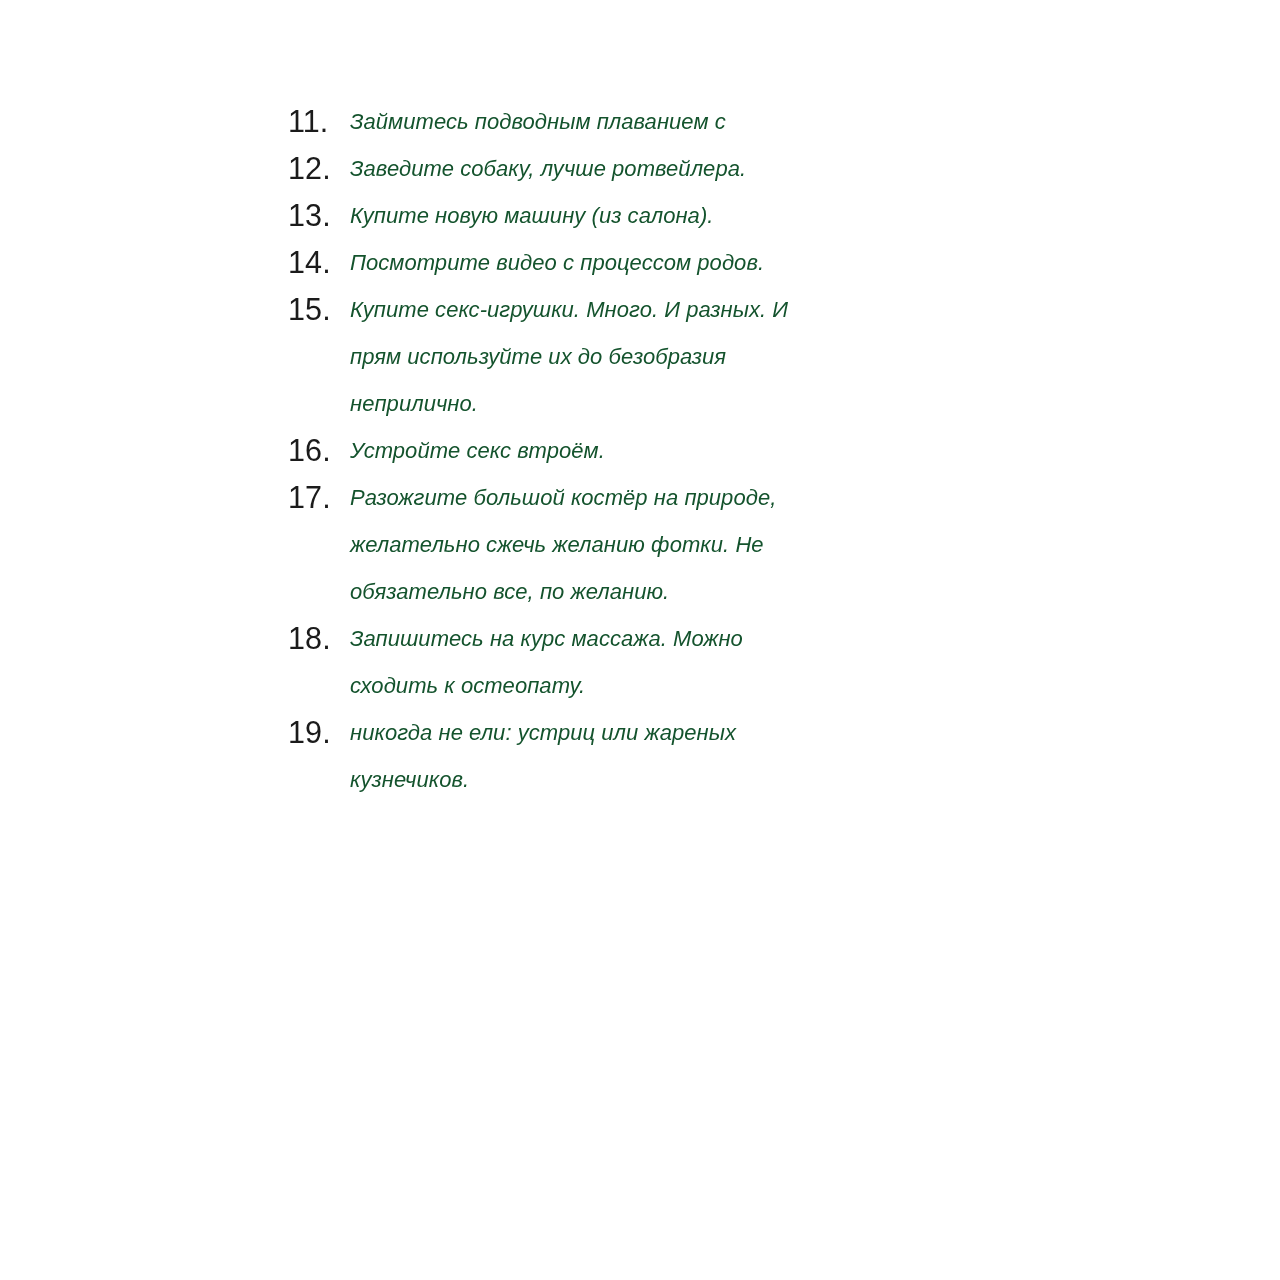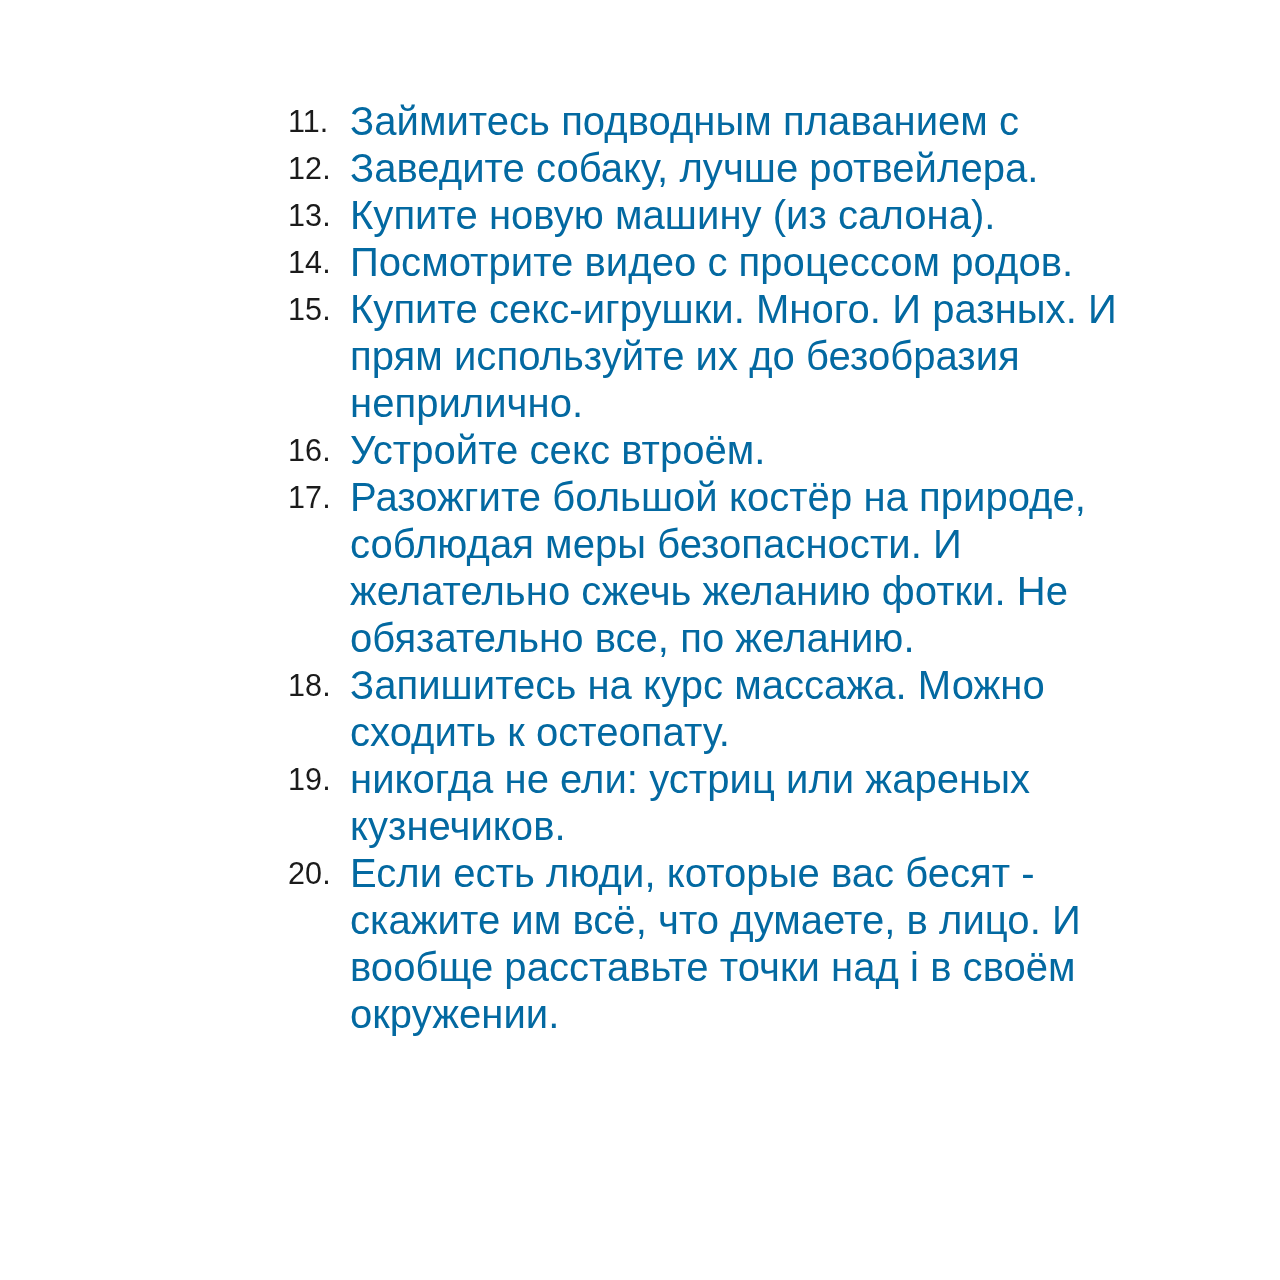--- a/index.html
+++ b/index.html
@@ -48,25 +48,26 @@
     font-size: 30.5px;
     line-height: 47px;
     color: #1b1b1b;
     font-weight: 400;
     letter-spacing: 0.1px;
     white-space: nowrap;
   }
 
   .item-text {
     flex: 1 1 auto;
-    font-size: 40px;
+    font-size: 22px;
     line-height: 47px;
-    color: #0369a1;
+    color: #14532d;
     font-weight: 400;
     letter-spacing: 0.05px;
+    font-style: italic;
   }
 
   .text-line {
     display: block;
     white-space: nowrap;
   }
 </style>
 </head>
 <body>
 
@@ -107,42 +108,32 @@
       <li class="list-item">
         <span class="item-number">16.</span>
         <span class="item-text">
           <span class="text-line">Устройте секс втроём.</span>
         </span>
       </li>
       <li class="list-item">
         <span class="item-number">17.</span>
         <span class="item-text">
           <span class="text-line">Разожгите большой костёр на природе,</span>
-          <span class="text-line">соблюдая меры безопасности. И</span>
           <span class="text-line">желательно сжечь желанию фотки. Не</span>
           <span class="text-line">обязательно все, по желанию.</span>
         </span>
       </li>
       <li class="list-item">
         <span class="item-number">18.</span>
         <span class="item-text">
           <span class="text-line">Запишитесь на курс массажа. Можно</span>
           <span class="text-line">сходить к остеопату.</span>
         </span>
       </li>
       <li class="list-item">
         <span class="item-number">19.</span>
         <span class="item-text">
           <span class="text-line">никогда не ели: устриц или жареных</span>
           <span class="text-line">кузнечиков.</span>
         </span>
       </li>
-      <li class="list-item">
-        <span class="item-number">20.</span>
-        <span class="item-text">
-          <span class="text-line">Если есть люди, которые вас бесят -</span>
-          <span class="text-line">скажите им всё, что думаете, в лицо. И</span>
-          <span class="text-line">вообще расставьте точки над i в своём</span>
-          <span class="text-line">окружении.</span>
-        </span>
-      </li>
     </ol>
 </div>
 
 </body></html>

